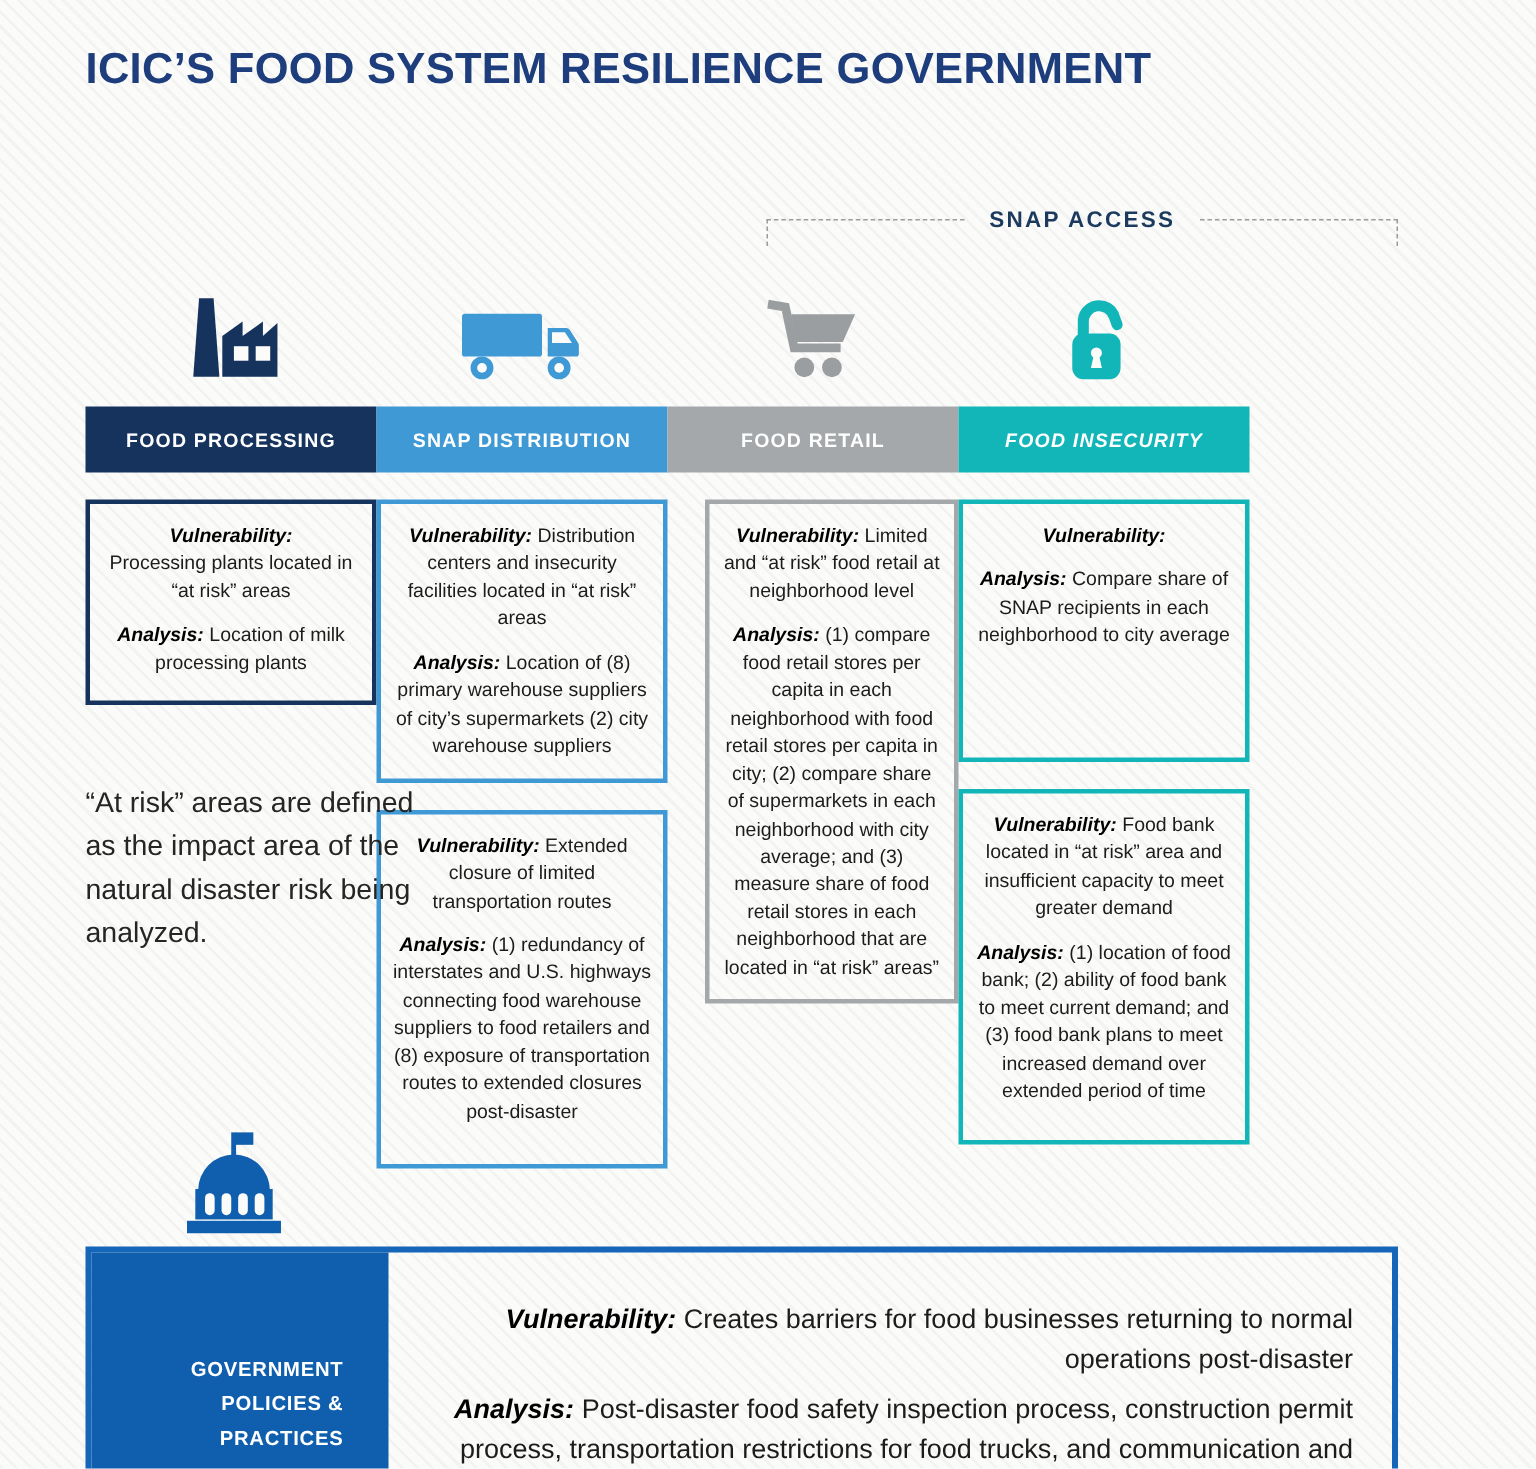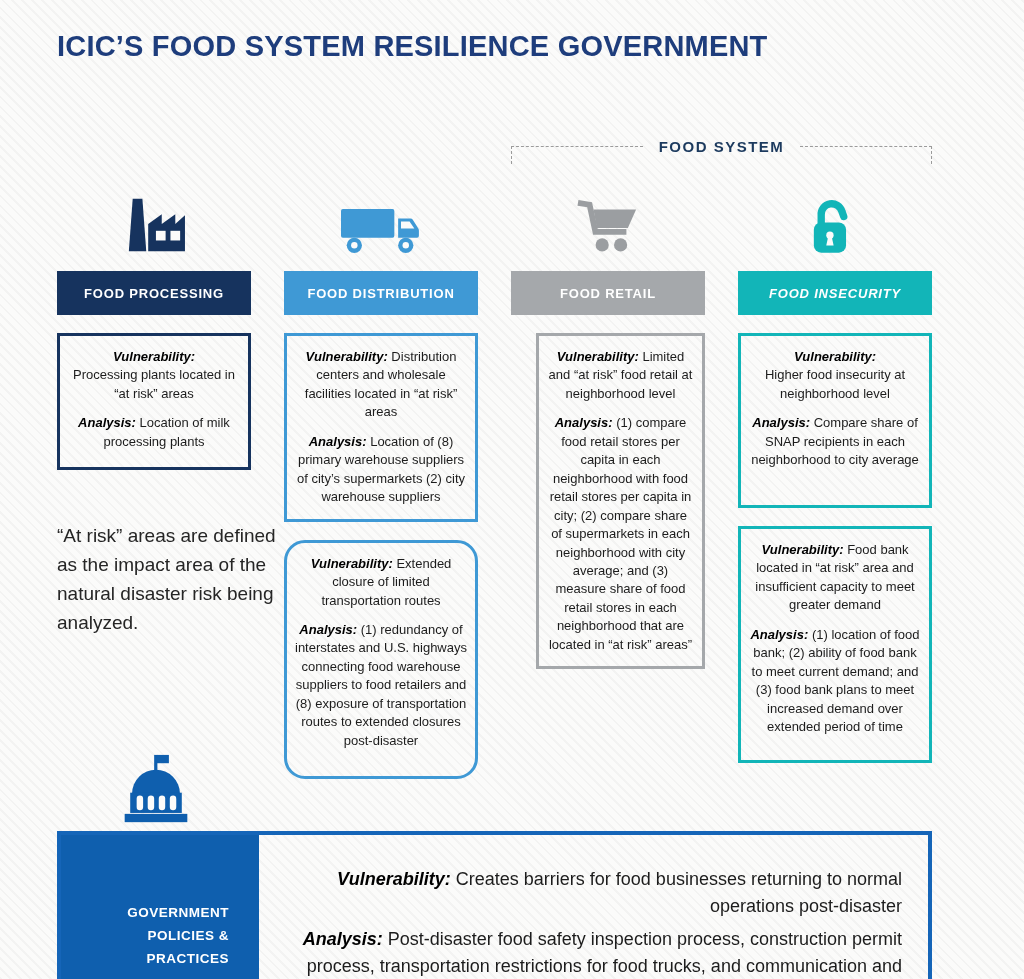--- a/index.html
+++ b/index.html
@@ -18,34 +18,34 @@
     font-size:29px;font-weight:bold;color:var(--title,#1e3d7c);
     letter-spacing:.2px;white-space:nowrap;
   }
   
   .food-access{position:absolute;left:511px;top:137px;width:421px;display:flex;align-items:flex-start;}
   .fa-seg{flex:1;height:17px;margin-top:9px;}
   .fa-left{border-top:1px dashed var(--line,#9b9b9b);border-left:1px dashed var(--line,#9b9b9b);}
   .fa-right{border-top:1px dashed var(--line,#9b9b9b);border-right:1px dashed var(--line,#9b9b9b);}
   .fa-label{padding:0 16px;font-weight:bold;font-size:15px;letter-spacing:1.5px;color:#1c3a5e;white-space:nowrap;margin-top:1px;}
   
-  .columns{position:absolute;left:57px;top:175px;display:grid;grid-template-columns:repeat(4,194px);column-gap:33px;}
+  .columns{position:absolute;left:57px;top:175px;display:grid;grid-template-columns:repeat(4,194px);}
   .col{display:flex;flex-direction:column;}
   .icon-wrap{height:96px;display:flex;align-items:flex-end;justify-content:center;padding-bottom:16px;box-sizing:border-box;}
   .bar{height:44px;display:flex;align-items:center;justify-content:center;color:#fff;font-weight:bold;font-size:13px;letter-spacing:.8px;white-space:nowrap;}
   .bar-navy{background:var(--navy,#16335e);} .bar-blue{background:var(--blue,#3f99d5);}
   .bar-gray{background:var(--gray,#a5a8ab);} .bar-teal{background:var(--teal,#12b5b8);font-style:italic;}
   .box{margin-top:18px;border:3px solid;padding:12px 8px;box-sizing:border-box;text-align:center;
        font-size:13px;line-height:1.42;color:#1c1c1c;background:transparent;}
   .b-navy{border-color:var(--navy,#16335e);} .b-blue{border-color:var(--blue,#3f99d5);}
   .b-gray{border-color:var(--gray,#a5a8ab);} .b-teal{border-color:var(--teal,#12b5b8);}
   .box p{margin:0 0 11px;} .box p:last-child{margin-bottom:0;}
   .lbl{font-weight:bold;color:#000;font-style:italic;}
   .lbl.block{display:block;}
-  .h-137{min-height:137px;} .h-172{min-height:172px;} .h-239{min-height:239px;border-radius:21px;}
+  .h-137{min-height:137px;} .h-172{min-height:172px;} .h-239{min-height:239px;}
   .h-322{min-height:322px;margin-left:25px;} .h-175{min-height:175px;} .h-237{min-height:237px;}
   
   .note{position:absolute;left:57px;top:522px;width:224px;font-size:19px;line-height:1.52;color:#252525;}
   
   .gov-icon{position:absolute;left:121px;top:752px;line-height:0;}
   .gov-box{position:absolute;left:57px;top:831px;width:875px;min-height:103px;border:4px solid #1565b8;
            box-sizing:border-box;display:flex;}
   .gov-left{flex:0 0 198px;background:var(--royal,#0f5fae);color:#fff;font-weight:bold;font-size:13.5px;
             letter-spacing:.5px;line-height:1.7;display:flex;align-items:center;justify-content:center;
             text-align:right;padding:0 30px;box-sizing:border-box;}
@@ -55,21 +55,21 @@
 </style>
 </head>
 <body>
 
 <div class="page">
 
   <h1 class="title">ICIC’S FOOD SYSTEM RESILIENCE GOVERNMENT</h1>
 
   <div class="food-access">
     <div class="fa-seg fa-left"></div>
-    <div class="fa-label">FOOD SYSTEM</div>
+    <div class="fa-label">SNAP ACCESS</div>
     <div class="fa-seg fa-right"></div>
   </div>
 
   <div class="columns">
 
     <div class="col">
       <div class="icon-wrap">
         <svg width="66" height="60" viewBox="0 0 68 62">
           <polygon points="12,4 22,4 26,58 8,58" fill="#16335e"></polygon>
           <path d="M28,58 L28,30 L42,20 L42,30 L56,20 L56,30 L66,21 L66,58 Z" fill="#16335e"></path>
@@ -89,23 +89,23 @@
         <svg width="80" height="48" viewBox="0 0 84 50">
           <rect x="0" y="2" width="56" height="30" rx="2" fill="#3f99d5"></rect>
           <path d="M60,12 h13 a3,3 0 0 1 2.4,1.2 L81,22 a4,4 0 0 1 0.8,2.4 V30 a2,2 0 0 1 -2,2 H60 Z" fill="#3f99d5"></path>
           <path d="M63,15 h9 l5,7.5 h-14 z" fill="#fbfbfa"></path>
           <circle cx="14" cy="40" r="8" fill="#3f99d5"></circle>
             <circle cx="14" cy="40" r="3.4" fill="#fbfbfa"></circle>
           <circle cx="68" cy="40" r="8" fill="#3f99d5"></circle>
             <circle cx="68" cy="40" r="3.4" fill="#fbfbfa"></circle>
         </svg>
       </div>
-      <div class="bar bar-blue">FOOD DISTRIBUTION</div>
+      <div class="bar bar-blue">SNAP DISTRIBUTION</div>
       <div class="box b-blue h-172">
-        <p><span class="lbl">Vulnerability:</span> <span>Distribution centers and wholesale facilities located in “at risk” areas</span></p>
+        <p><span class="lbl">Vulnerability:</span> <span>Distribution centers and insecurity facilities located in “at risk” areas</span></p>
         <p><span class="lbl">Analysis:</span> <span>Location of (8) primary warehouse suppliers of city’s supermarkets (2) city warehouse suppliers</span></p>
       </div>
       <div class="box b-blue h-239">
         <p><span class="lbl">Vulnerability:</span> <span>Extended closure of limited transportation routes</span></p>
         <p><span class="lbl">Analysis:</span> <span>(1) redundancy of interstates and U.S. highways connecting food warehouse suppliers to food retailers and (8) exposure of transportation routes to extended closures post-disaster</span></p>
       </div>
     </div>
 
     <div class="col">
       <div class="icon-wrap">
@@ -127,21 +127,21 @@
       <div class="icon-wrap">
         <svg width="46" height="56" viewBox="0 0 50 58">
           <path d="M10,26 V16 A11.5,11.5 0 0 1 32.5,12 L34.5,17.5" fill="none" stroke="#12b5b8" stroke-width="8" stroke-linecap="round"></path>
           <rect x="2" y="24" width="35" height="33" rx="8" fill="#12b5b8"></rect>
           <circle cx="19.5" cy="38" r="4" fill="#fbfbfa"></circle>
           <polygon points="17.5,40 21.5,40 23.5,49 15.5,49" fill="#fbfbfa"></polygon>
         </svg>
       </div>
       <div class="bar bar-teal">FOOD INSECURITY</div>
       <div class="box b-teal h-175">
-        <p><span class="lbl block">Vulnerability:</span> <span>Higher food insecurity at neighborhood level</span></p>
+        <p><span class="lbl block">Vulnerability:</span> </p>
         <p><span class="lbl">Analysis:</span> <span>Compare share of SNAP recipients in each neighborhood to city average</span></p>
       </div>
       <div class="box b-teal h-237">
         <p><span class="lbl">Vulnerability:</span> <span>Food bank located in “at risk” area and insufficient capacity to meet greater demand</span></p>
         <p><span class="lbl">Analysis:</span> <span>(1) location of food bank; (2) ability of food bank to meet current demand; and (3) food bank plans to meet increased demand over extended period of time</span></p>
       </div>
     </div>
 
   </div>
 

